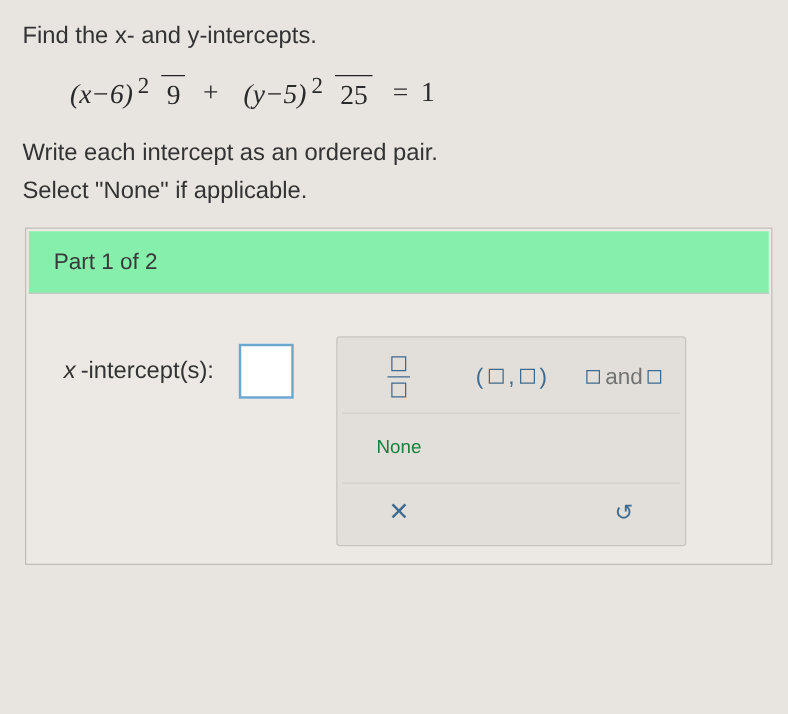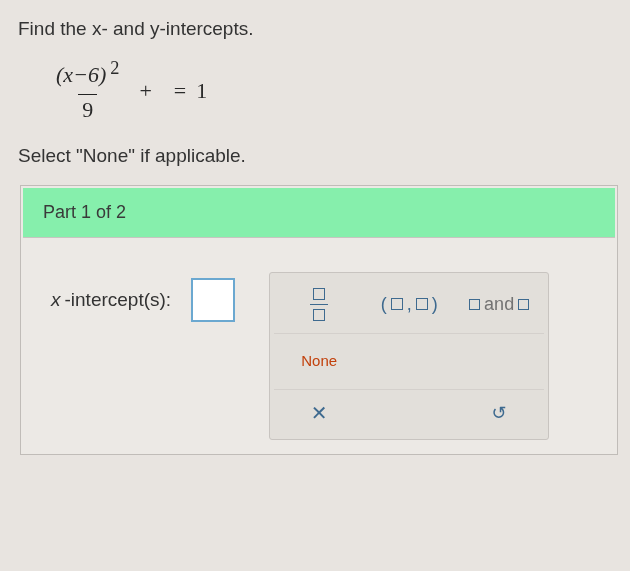--- a/index.html
+++ b/index.html
@@ -15,21 +15,21 @@
     .line { font-size: 19px; margin: 8px 0; color: #333; }
     .equation {
       font-size: 22px;
       margin: 14px 0 18px 28px;
       display: flex;
       align-items: center;
       font-family: 'Times New Roman', serif;
     }
     .frac {
       display: inline-flex;
-      flex-direction: column;
+      flex-direction: row;
       align-items: center;
       vertical-align: middle;
     }
     .frac .num { padding: 0 4px 2px 4px; }
     .frac .den { border-top: 1.5px solid #222; padding: 2px 4px 0 4px; }
     .plus { margin: 0 10px; }
     .eq { margin: 0 8px 0 12px; }
     .italic { font-style: italic; }
 
     .part-box {
@@ -90,44 +90,51 @@
     .tool-fr {
       display: inline-flex;
       flex-direction: column;
       align-items: center;
     }
     .tool-fr .sq { width: 12px; height: 12px; border: 1.5px solid #3e6a8f; }
     .tool-fr .bar { width: 18px; height: 1.5px; background: #3e6a8f; margin: 2px 0; }
     .pair .sq { display:inline-block; width: 12px; height: 12px; border: 1.5px solid #3e6a8f; vertical-align: middle;}
     .and-btn { font-size: 18px; color:#737373; }
     .and-btn .sq{ display:inline-block; width: 11px; height: 11px; border: 1.5px solid #3e6a8f; vertical-align: middle; margin: 0 2px;}
-    .none { font-size: 15px; color:#c2410c; }
+    .none { font-size: 15px; color:#15803d; }
     .row2 { border-top: 1px solid #d4d0cc; }
     .row3 { border-top: 1px solid #d4d0cc; height: 46px;}
     .x-btn { font-size: 20px; color:#3e6a8f;}
     .undo-btn { font-size: 18px; color:#3e6a8f;}
   </style>
 </head>
 <body>
 
 <div class="content">
   <div class="line">Find the x- and y-intercepts.</div>
 
   <div class="equation">
     <span class="frac">
       <span class="num">
         <span class="italic">(x−6)</span><sup>2</sup>
       </span>
       <span class="den">9</span>
     </span>
     <span class="plus">+</span>
+    <span class="frac">
+      <span class="num">
+        <span class="italic">(y−5)</span><sup>2</sup>
+      </span>
+      <span class="den">25</span>
+    </span>
     <span class="eq">=</span>
     <span>1</span>
   </div>
 
+  <div class="line">Write each intercept as an ordered pair.</div>
   <div class="line">Select "None" if applicable.</div>
 
   <div class="part-box">
     <div class="part-header">Part 1 of 2</div>
     <div class="part-body">
       <div class="label-area">
         <span class="xlabel">
           <span class="italic">x</span><span class="n">-intercept(s):</span>
         </span>
         <div class="answer-input"></div>

